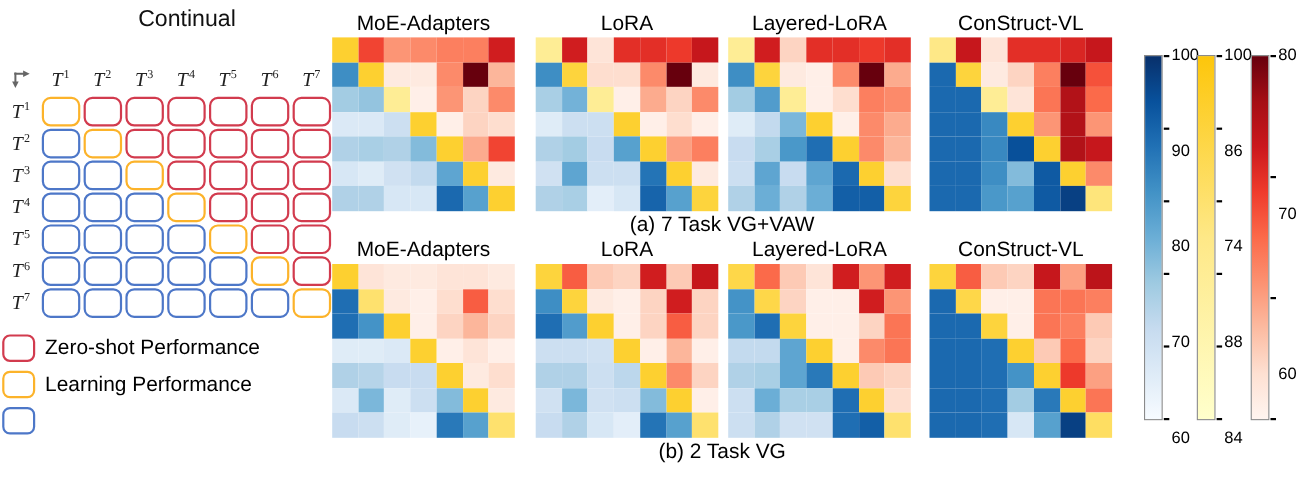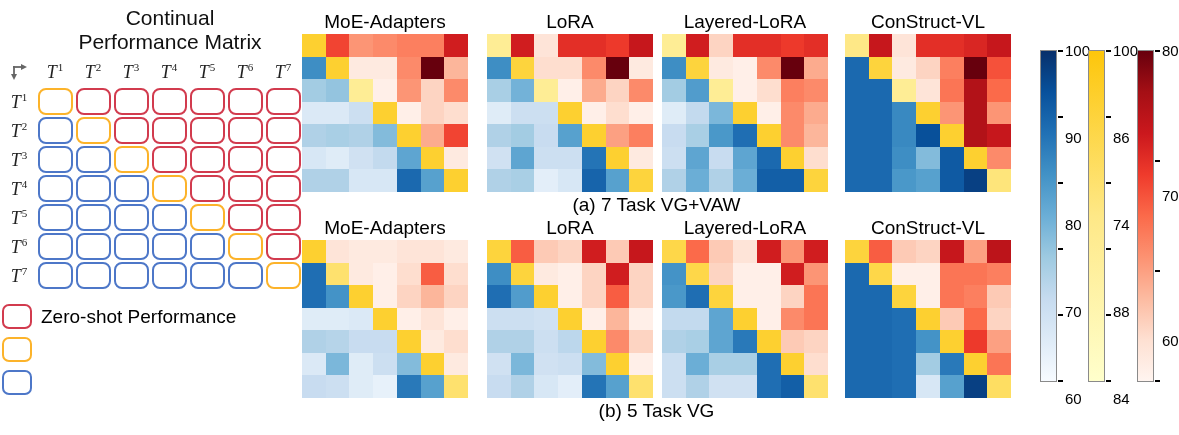--- a/index.html
+++ b/index.html
@@ -40,21 +40,20 @@
   .cb-label{position:absolute;left:25px;transform:translateY(-50%);font-size:15px;color:#000;white-space:nowrap;}
 </style>
 </head>
 <body>
 
 <div class="figure">
 
   <div>
     <div class="cpm-title">
       <div>Continual</div>
-      <div>Performance Matrix</div>
     </div>
     <div class="cpm-grid" id="cpm-grid">
         <div class="cpm-corner">
           <svg width="22" height="22" viewBox="0 0 22 22">
             <path d="M5 6 H14" stroke="#666" stroke-width="1.8" fill="none"></path>
             <path d="M13 3 L19 6 L13 9 Z" fill="#666"></path>
             <path d="M6 5 V14" stroke="#666" stroke-width="1.8" fill="none"></path>
             <path d="M3 13 L6 19 L9 13 Z" fill="#666"></path>
           </svg>
         </div>
@@ -248,20 +247,21 @@
           <div class="cpm-box" style="border-color: rgb(252, 179, 42);"></div>
         </div>
       </div>
     <div class="cpm-legend" id="cpm-legend">
         <div class="cpm-legend-item">
           <span class="cpm-legend-swatch" style="border-color: rgb(210, 59, 78);"></span>
           <span class="cpm-legend-label">Zero-shot Performance</span>
         </div>
         <div class="cpm-legend-item">
           <span class="cpm-legend-swatch" style="border-color: rgb(252, 179, 42);"></span>
+          <span class="cpm-legend-label">Learning Performance</span>
         </div>
         <div class="cpm-legend-item">
           <span class="cpm-legend-swatch" style="border-color: rgb(77, 119, 200);"></span>
         </div>
       </div>
   </div>
 
   <div class="hm-panel" id="hm-panel">
       <div class="hm-block" style="left: 0px; top: 11px;">
         <div class="hm-title">MoE-Adapters</div>
@@ -689,21 +689,21 @@
           <div style="background: rgb(251, 117, 85);"></div>
           <div style="background: rgb(27, 105, 175);"></div>
           <div style="background: rgb(27, 105, 175);"></div>
           <div style="background: rgb(31, 110, 179);"></div>
           <div style="background: rgb(215, 231, 245);"></div>
           <div style="background: rgb(87, 161, 206);"></div>
           <div style="background: rgb(8, 64, 131);"></div>
           <div style="background: rgb(254, 222, 98);"></div>
         </div>
       </div>
-      <div class="hm-caption" style="top: 400px;">(b) 5 Task VG</div>
+      <div class="hm-caption" style="top: 400px;">(b) 2 Task VG</div>
     </div>
 
   <div id="cbars">
       <div class="cb-label" style="left: 1065px; top: calc(0% + 50px); position: absolute;">100</div>
       <div class="cb-label" style="left: 1065px; top: calc(20% + 50px); position: absolute;">90</div>
       <div class="cb-label" style="left: 1065px; top: calc(40% + 50px); position: absolute;">80</div>
       <div class="cb-label" style="left: 1065px; top: calc(60% + 50px); position: absolute;">70</div>
       <div class="cb-label" style="left: 1065px; top: calc(80% + 50px); position: absolute;">60</div>
       <div class="cbar" style="left: 1040px; background-image: linear-gradient(to top, rgb(247, 251, 255) 0%, rgb(222, 235, 247) 12.5%, rgb(198, 219, 239) 25%, rgb(158, 202, 225) 37.5%, rgb(107, 174, 214) 50%, rgb(66, 146, 198) 62.5%, rgb(33, 113, 181) 75%, rgb(8, 81, 156) 87.5%, rgb(8, 48, 107) 100%);">
         <div class="cb-tick" style="top: 0%;"></div>

